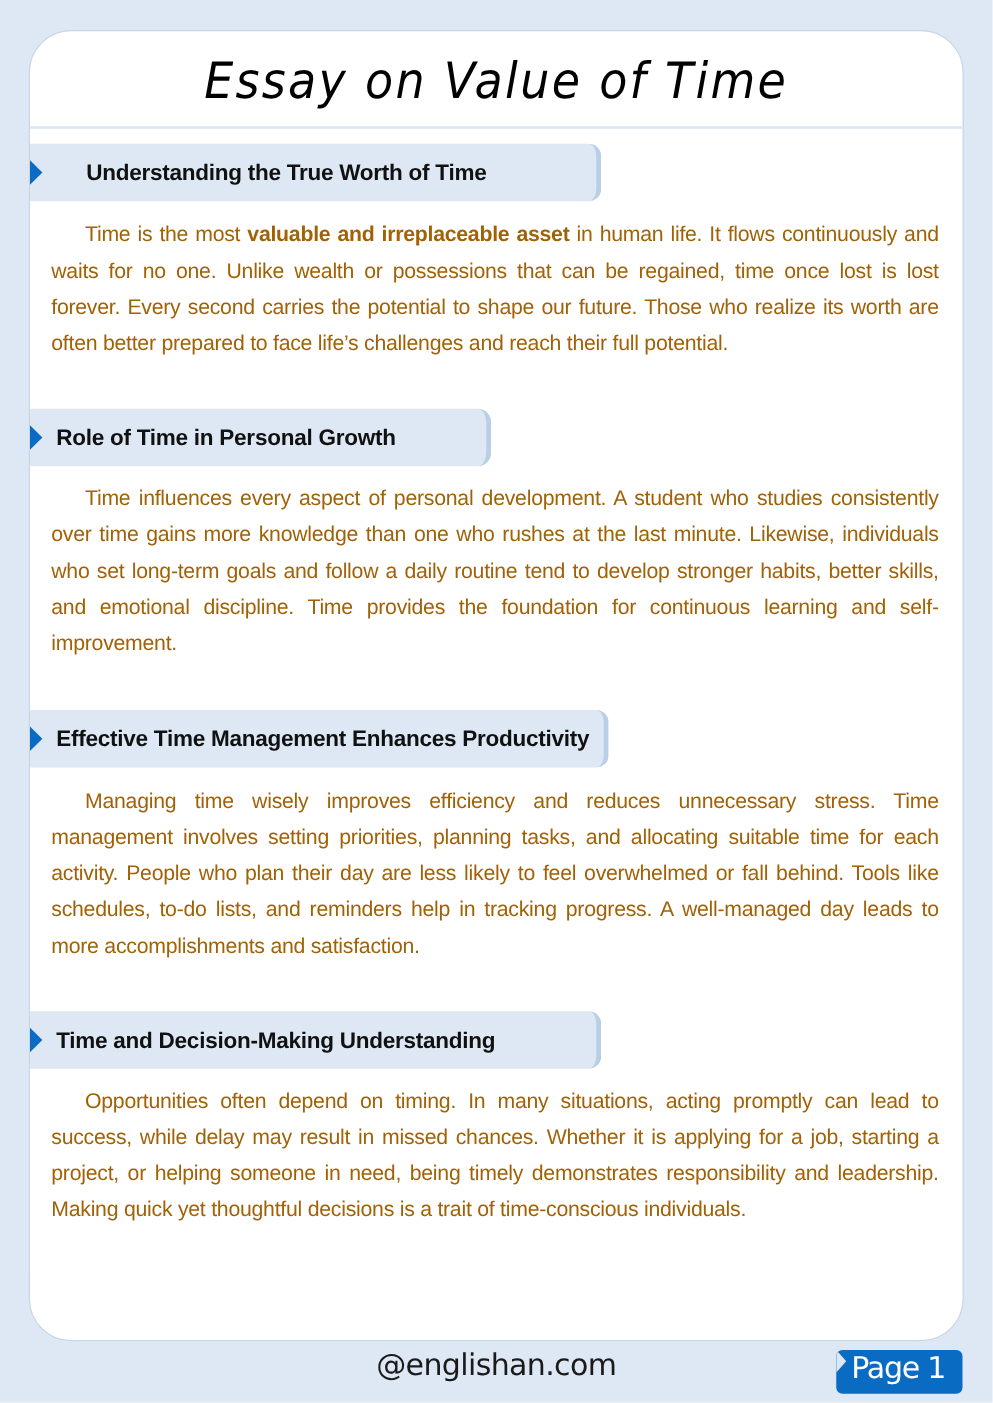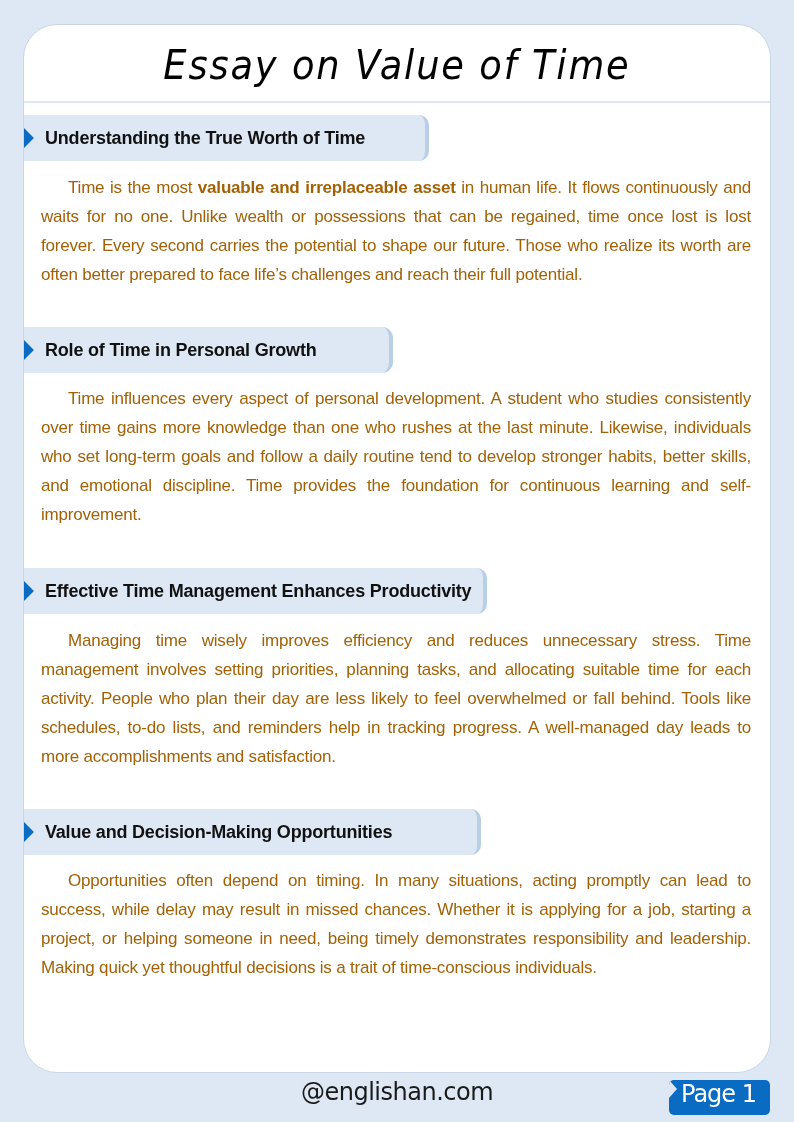--- a/index.html
+++ b/index.html
@@ -105,41 +105,41 @@
     }
   </style>
 </head>
 <body>
 
 <div class="card">
   <div class="title-bar">
     <div class="title">Essay on Value of Time</div>
   </div>
 
-  <div class="heading" style="top:90px; width:428px;">
+  <div class="heading" style="top:90px; width:480px;gap:24px;">
     <span class="diamond"></span>
     <span class="heading-text">Understanding the True Worth of Time</span>
   </div>
   <div class="para" style="top:148px;"><span>Time is the most </span><b>valuable and irreplaceable asset</b><span> in human life. It flows continuously and waits for no one. Unlike wealth or possessions that can be regained, time once lost is lost forever. Every second carries the potential to shape our future. Those who realize its worth are often better prepared to face life’s challenges and reach their full potential.</span></div>
 
   <div class="heading" style="top:302px; width:392px;border-radius:11px;">
     <span class="diamond"></span>
     <span class="heading-text">Role of Time in Personal Growth</span>
   </div>
   <div class="para" style="top:359px;">Time influences every aspect of personal development. A student who studies consistently over time gains more knowledge than one who rushes at the last minute. Likewise, individuals who set long-term goals and follow a daily routine tend to develop stronger habits, better skills, and emotional discipline. Time provides the foundation for continuous learning and self-improvement.</div>
 
   <div class="heading" style="top:543px; width:486px;">
     <span class="diamond"></span>
     <span class="heading-text">Effective Time Management Enhances Productivity</span>
   </div>
   <div class="para" style="top:601px;">Managing time wisely improves efficiency and reduces unnecessary stress. Time management involves setting priorities, planning tasks, and allocating suitable time for each activity. People who plan their day are less likely to feel overwhelmed or fall behind. Tools like schedules, to-do lists, and reminders help in tracking progress. A well-managed day leads to more accomplishments and satisfaction.</div>
 
   <div class="heading" style="top:784px; width:480px;">
     <span class="diamond"></span>
-    <span class="heading-text">Value and Decision-Making Opportunities</span>
+    <span class="heading-text">Time and Decision-Making Understanding</span>
   </div>
   <div class="para" style="top:841px;">Opportunities often depend on timing. In many situations, acting promptly can lead to success, while delay may result in missed chances. Whether it is applying for a job, starting a project, or helping someone in need, being timely demonstrates responsibility and leadership. Making quick yet thoughtful decisions is a trait of time-conscious individuals.</div>
 </div>
 
 <div class="footer-site">@englishan.com</div>
 
 <div class="page-badge">
   <span class="notch"></span>
   <span>Page 1</span>
 </div>

